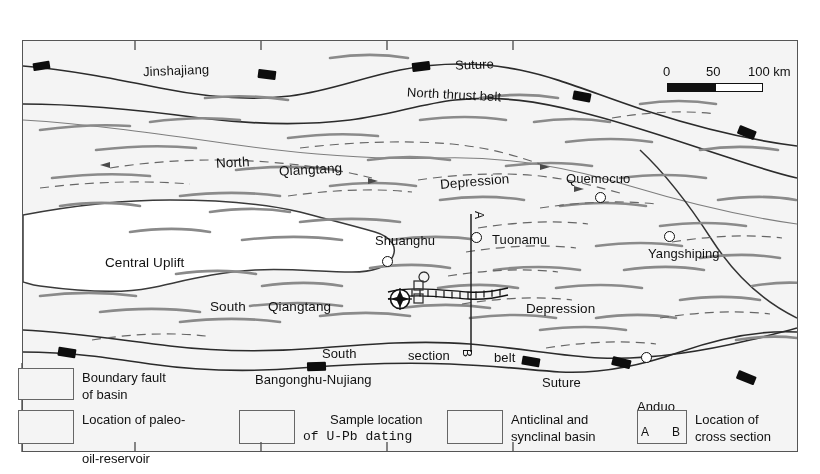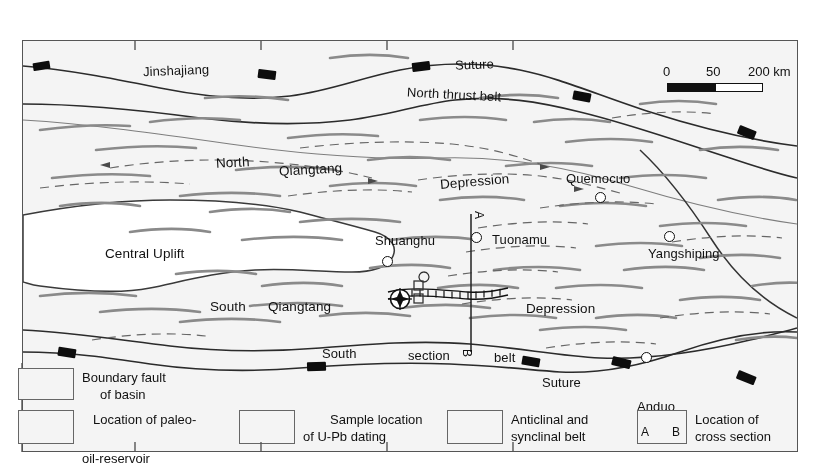--- a/index.html
+++ b/index.html
@@ -218,50 +218,51 @@
   <div class="lbl" style="left:143px;top:63px;transform:rotate(-2deg);">Jinshajiang</div>
 
   <div class="lbl" style="left:455px;top:57px;transform:rotate(-2deg);">Suture</div>
 
   <div class="lbl" style="left:407px;top:87px;transform:rotate(3deg);">North thrust belt</div>
 
   <div class="lbl big" style="left:216px;top:155px;transform:rotate(-3deg);">North</div>
   <div class="lbl big" style="left:279px;top:162px;transform:rotate(-3deg);">Qiangtang</div>
   <div class="lbl big" style="left:440px;top:174px;transform:rotate(-5deg);">Depression</div>
 
-  <div class="lbl big" style="left:105px;top:246px;text-align:center;">Central Uplift</div>
+  <div class="lbl big" style="left:105px;top:255px;text-align:center;">Central Uplift</div>
 
   <div class="lbl big" style="left:210px;top:299px;">South</div>
   <div class="lbl big" style="left:268px;top:299px;">Qiangtang</div>
   <div class="lbl big" style="left:526px;top:301px;">Depression</div>
 
   <div class="lbl" style="left:322px;top:346px;">South</div>
   <div class="lbl" style="left:408px;top:348px;">section</div>
   <div class="lbl" style="left:494px;top:350px;">belt</div>
 
+  <div class="lbl" style="left:255px;top:372px;">Bangonghu-Nujiang</div>
 
   <div class="lbl" style="left:542px;top:375px;">Suture</div>
 
   <div class="lbl" style="left:566px;top:171px;">Quemocuo</div>
 
   <div class="lbl" style="left:648px;top:246px;">Yangshiping</div>
 
   <div class="lbl" style="left:492px;top:232px;">Tuonamu</div>
 
   <div class="lbl" style="left:375px;top:233px;">Shuanghu</div>
 
   <div class="lbl" style="left:637px;top:363px;margin-top:36px;">Anduo</div>
 
   <div class="ab" style="left:475px;top:208px;transform:rotate(90deg);">A</div>
   <div class="ab" style="left:463px;top:346px;transform:rotate(90deg);">B</div>
 
   <div>
     <div class="sb-num" style="left:663px;top:64px;">0</div>
     <div class="sb-num" style="left:706px;top:64px;">50</div>
-    <div class="sb-num" style="left:748px;top:64px;">200 km</div>
+    <div class="sb-num" style="left:748px;top:64px;">100 km</div>
     <div class="sb-seg sb-black" style="left:667px;top:83px;width:48px;"></div>
     <div class="sb-seg sb-white" style="left:715px;top:83px;width:48px;"></div>
   </div>
 
   <svg class="layer" viewBox="0 0 820 474">
     <line x1="22" y1="363" x2="22" y2="452" stroke="#555" stroke-width="1.4"></line>
 
     <g>
       <path d="M 22,385 C 38,383 54,386 70,390" fill="none" stroke="#444" stroke-width="1.3"></path>
       <rect x="40" y="381" width="14" height="7" rx="1" fill="#555"></rect>
@@ -302,30 +303,30 @@
   <div class="legbox" style="left:18px;top:368px;width:56px;height:32px;"></div>
   <div class="legbox" style="left:18px;top:410px;width:56px;height:34px;"></div>
   <div class="legbox" style="left:239px;top:410px;width:56px;height:34px;"></div>
   <div class="legbox" style="left:447px;top:410px;width:56px;height:34px;"></div>
   <div class="legbox" style="left:637px;top:410px;width:50px;height:34px;"></div>
 
   <div class="ab" style="left:641px;top:425px;">A</div>
   <div class="ab" style="left:672px;top:425px;">B</div>
 
   <div class="legtxt" style="left:82px;top:370px;">Boundary fault</div>
-  <div class="legtxt" style="left:82px;top:387px;margin-left:18px;">of basin</div>
-
-  <div class="legtxt" style="left:82px;top:412px;margin-left:11px;">Location of paleo-</div>
+  <div class="legtxt" style="left:82px;top:387px;">of basin</div>
+
+  <div class="legtxt" style="left:82px;top:412px;">Location of paleo-</div>
   <div class="legtxt" style="left:82px;top:451px;">oil-reservoir</div>
 
   <div class="legtxt" style="left:303px;top:412px;margin-left:27px;">Sample location</div>
-  <div class="legtxt" style="left:303px;top:429px;">of U-Pb dating</div>
+  <div class="legtxt" style="left:303px;top:429px;font-family:Liberation Mono, monospace;">of U-Pb dating</div>
 
   <div class="legtxt" style="left:511px;top:412px;">Anticlinal and</div>
-  <div class="legtxt" style="left:511px;top:429px;">synclinal belt</div>
+  <div class="legtxt" style="left:511px;top:429px;">synclinal basin</div>
 
   <div class="legtxt" style="left:695px;top:412px;">Location of</div>
   <div class="legtxt" style="left:695px;top:429px;">cross section</div>
 
   <svg class="layer" viewBox="0 0 820 474">
     <g stroke="#555" stroke-width="1.4">
       <line x1="135" y1="40" x2="135" y2="50"></line>
       <line x1="261" y1="40" x2="261" y2="50"></line>
       <line x1="387" y1="40" x2="387" y2="50"></line>
       <line x1="513" y1="40" x2="513" y2="50"></line>

